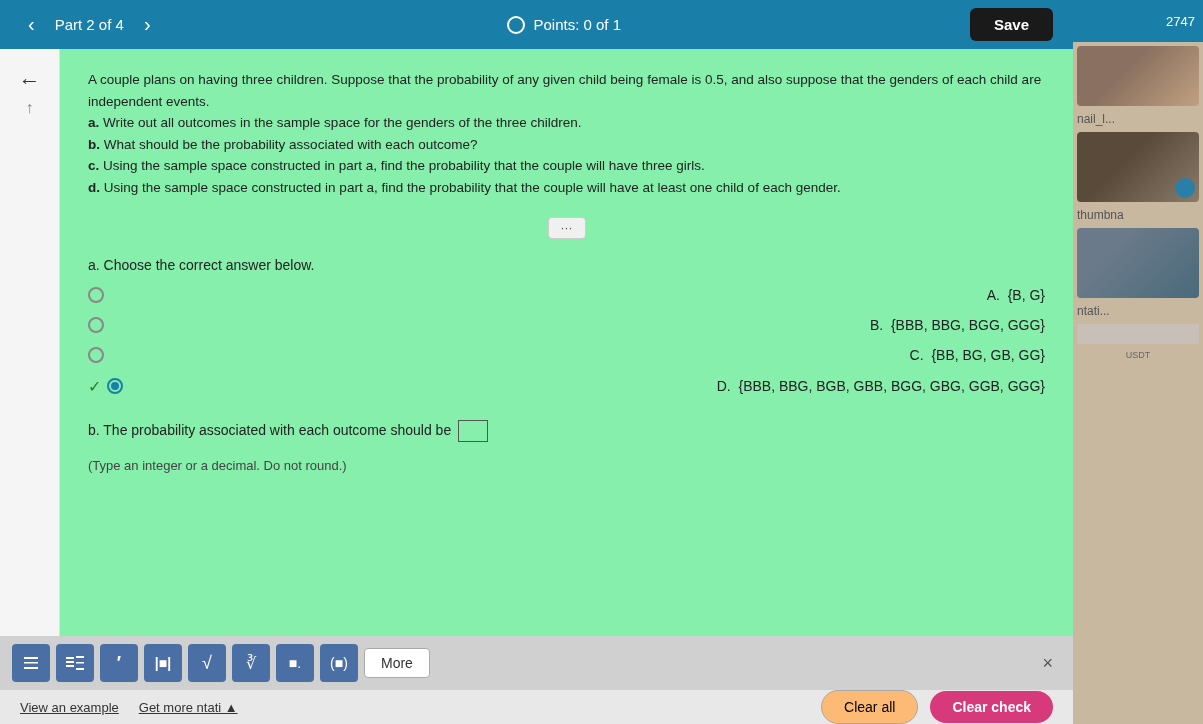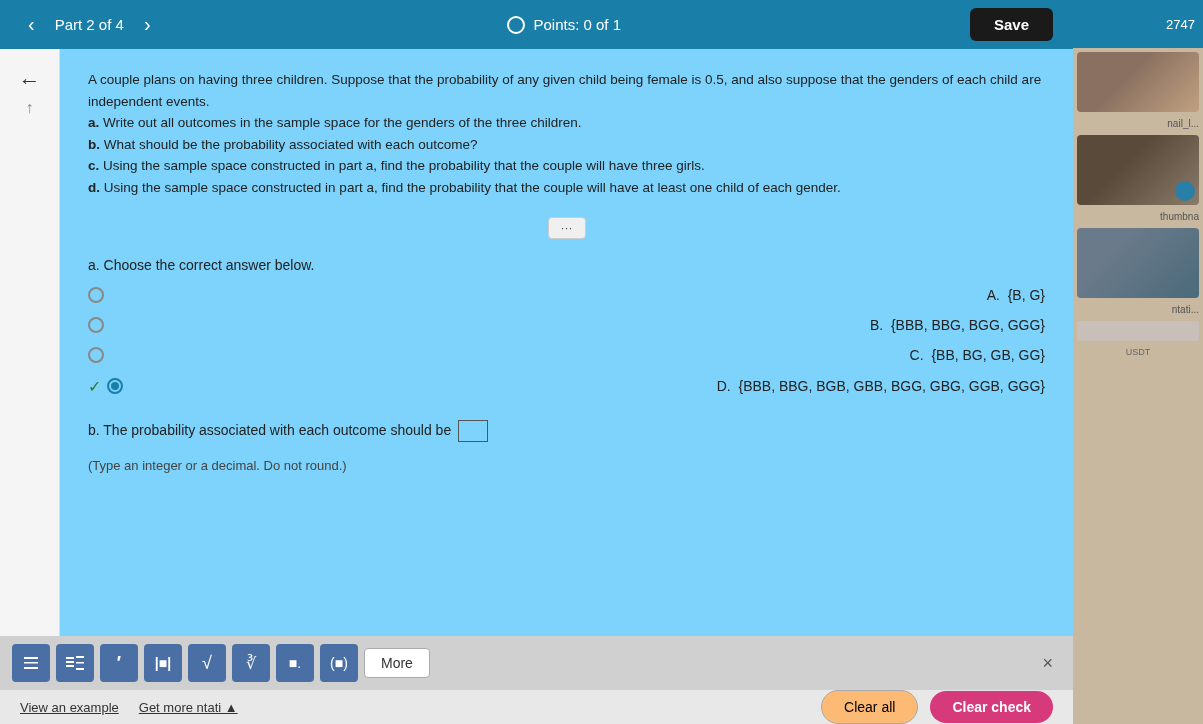--- a/index.html
+++ b/index.html
@@ -98,21 +98,21 @@
       font-size: 16px;
       cursor: pointer;
       color: #888;
       margin-top: 8px;
     }
 
     .question-body {
       flex: 1;
       padding: 20px 28px;
       overflow-y: auto;
-      background: #7dd3fc;
+      background: #86efac;
     }
 
     .question-text {
       font-size: 13.5px;
       line-height: 1.6;
       color: #222;
       margin-bottom: 18px;
     }
 
     .question-text b {
@@ -282,36 +282,36 @@
     .right-panel {
       width: 130px;
       background: #c8b8a0;
       display: flex;
       flex-direction: column;
       overflow: hidden;
     }
 
     .right-panel-top {
       background: #1a7fa8;
-      height: 48px;
+      height: 42px;
       display: flex;
       align-items: center;
       justify-content: flex-end;
       padding: 0 8px;
     }
 
     .panel-number {
       color: white;
       font-size: 13px;
     }
 
     .thumbnail-label {
-      font-size: 10px;
+      font-size: 12px;
       color: #555;
-      text-align: right;
+      text-align: left;
       padding: 2px 4px;
     }
 
     .radio-custom {
       width: 16px;
       height: 16px;
       border: 2px solid #888;
       border-radius: 50%;
       display: inline-flex;
       align-items: center;

